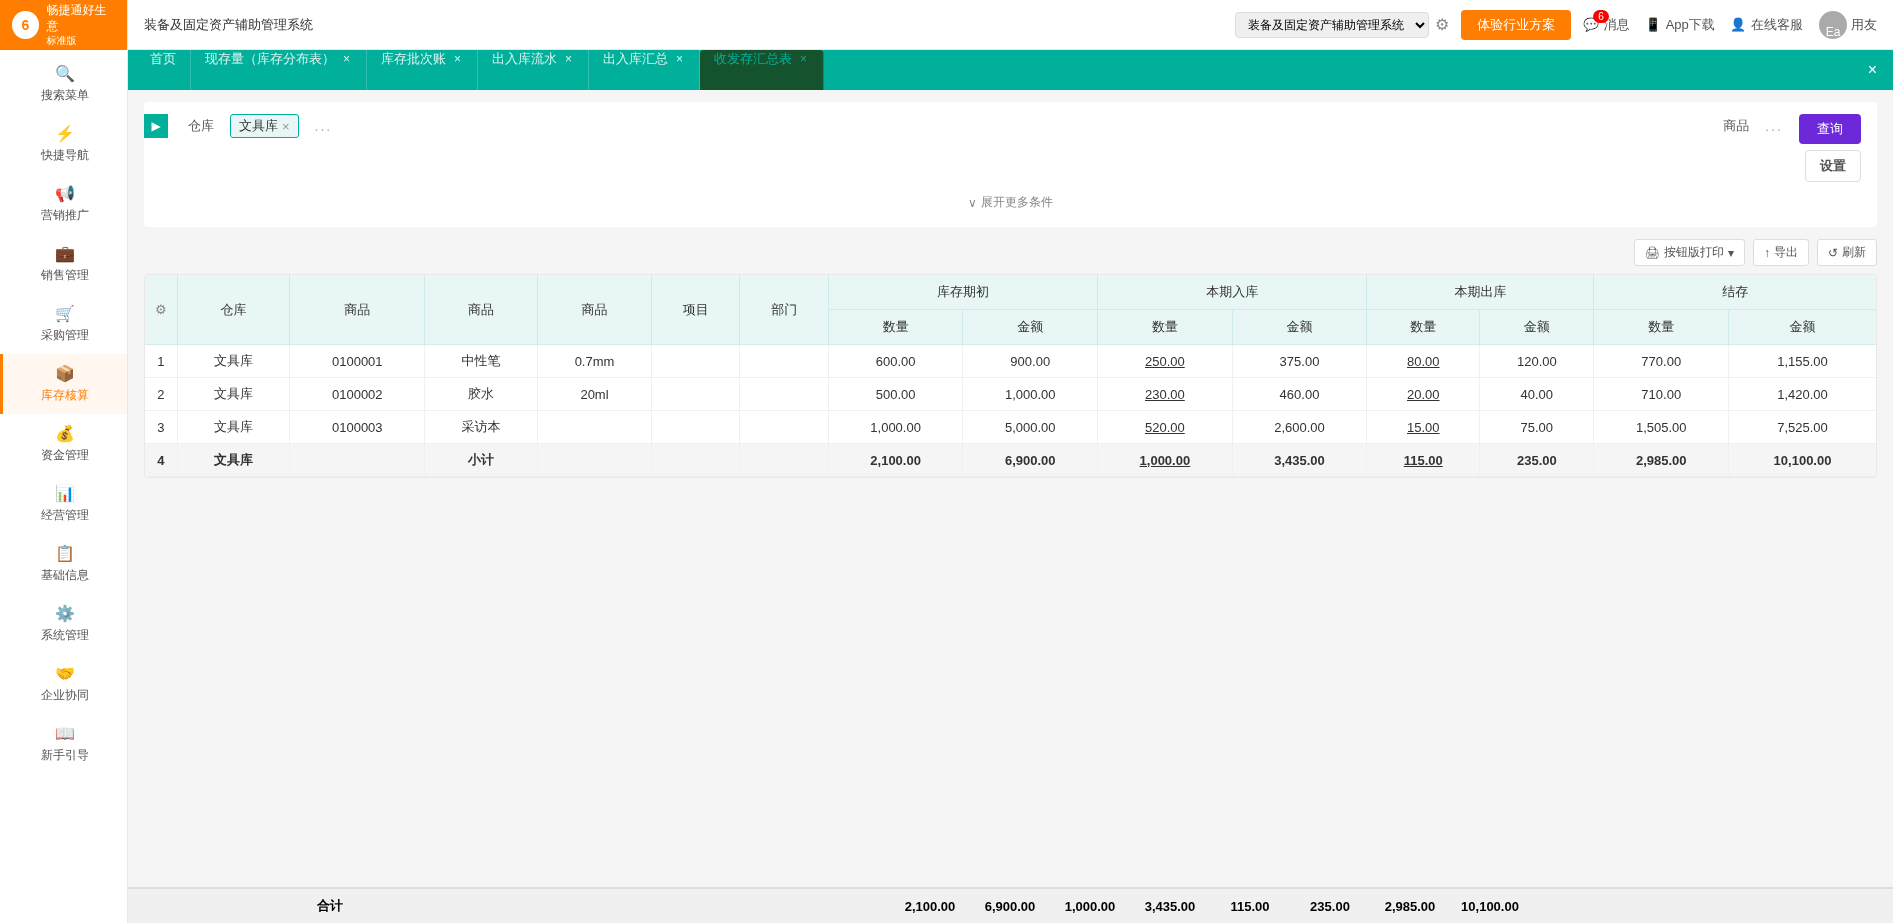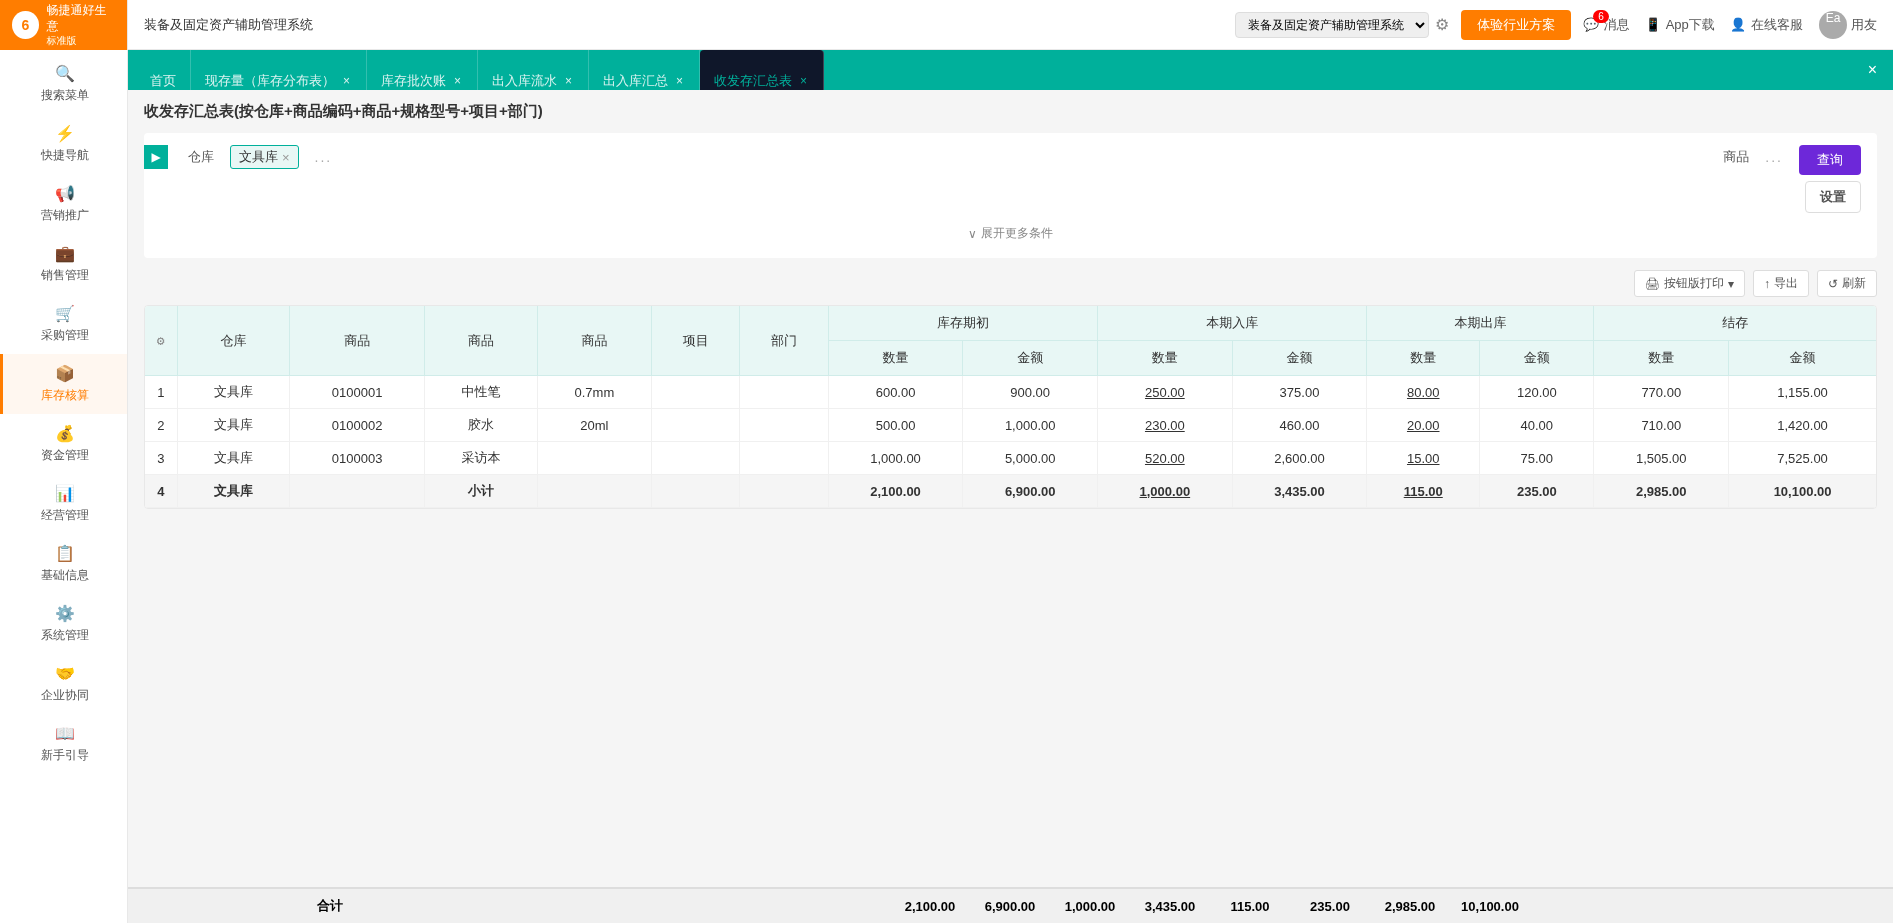--- a/index.html
+++ b/index.html
@@ -22,26 +22,26 @@
 
     
     .top-bar { height: 50px; background: #fff; border-bottom: 1px solid #e8e8e8; display: flex; align-items: center; padding: 0 16px; gap: 12px; }
     .top-bar-title { font-size: 13px; color: #333; flex: 1; }
     .top-bar-system { display: flex; align-items: center; gap: 6px; }
     .top-bar-system select { border: 1px solid #ddd; border-radius: 4px; padding: 4px 8px; font-size: 12px; }
     .btn-orange { background: #ff7d00; color: #fff; border: none; border-radius: 4px; padding: 6px 16px; cursor: pointer; font-size: 13px; }
     .top-bar-actions { display: flex; align-items: center; gap: 16px; margin-left: auto; }
     .action-item { display: flex; align-items: center; gap: 4px; color: #555; cursor: pointer; font-size: 13px; position: relative; }
     .badge { background: #f00; color: #fff; border-radius: 10px; font-size: 10px; padding: 1px 5px; position: absolute; top: -6px; left: 10px; }
-    .user-avatar { width: 28px; height: 28px; background: #ddd; border-radius: 50%; display: flex; align-items: flex-start; justify-content: center; font-size: 12px; color: #fff; background: #aaa; overflow: hidden; }
+    .user-avatar { width: 28px; height: 28px; background: #ddd; border-radius: 50%; display: flex; align-items: flex-end; justify-content: center; font-size: 12px; color: #fff; background: #aaa; overflow: hidden; }
 
     
     .tab-bar { background: #00b09b; display: flex; align-items: center; height: 40px; padding: 0 8px; gap: 0; overflow-x: auto; }
-    .tab-item { display: flex; align-items: flex-end; padding: 0 14px; height: 40px; cursor: pointer; color: rgba(255,255,255,0.85); font-size: 13px; gap: 6px; border-right: 1px solid rgba(255,255,255,0.2); white-space: nowrap; }
-    .tab-item.active { background: #0f172a; color: #00b09b; border-radius: 4px 4px 0 0; }
+    .tab-item { display: flex; align-items: flex-start; padding: 0 14px; height: 40px; cursor: pointer; color: rgba(255,255,255,0.85); font-size: 13px; gap: 6px; border-right: 1px solid rgba(255,255,255,0.2); white-space: nowrap; }
+    .tab-item.active { background: #14532d; color: #00b09b; border-radius: 4px 4px 0 0; }
     .tab-close { font-size: 12px; color: inherit; cursor: pointer; padding: 2px; }
     .tab-bar-close { margin-left: auto; color: #fff; cursor: pointer; font-size: 16px; padding: 0 8px; }
 
     
     .content { flex: 1; background: #f5f5f5; overflow-y: auto; padding: 12px 16px; }
 
     
     .page-title { font-size: 15px; font-weight: bold; color: #333; margin-bottom: 12px; }
 
     
@@ -58,21 +58,21 @@
     .expand-conditions { display: flex; align-items: center; justify-content: center; padding: 4px; color: #888; font-size: 12px; gap: 4px; cursor: pointer; }
     .btn-query { background: #6d28d9; color: #fff; border: none; border-radius: 4px; padding: 6px 18px; cursor: pointer; font-size: 13px; }
     .btn-settings { background: none; border: 1px solid #ddd; border-radius: 4px; padding: 6px 14px; cursor: pointer; font-size: 13px; color: #555; font-weight: bold; }
     .toolbar { display: flex; align-items: center; gap: 8px; margin-bottom: 8px; justify-content: flex-end; }
     .toolbar-btn { display: flex; align-items: center; gap: 4px; border: 1px solid #ddd; background: #fff; border-radius: 3px; padding: 4px 10px; cursor: pointer; font-size: 12px; color: #555; }
 
     
     .table-container { background: #fff; border-radius: 4px; overflow: hidden; border: 1px solid #e8e8e8; }
     table { width: 100%; border-collapse: collapse; font-size: 13px; }
     thead tr { background: #e8f7f5; }
-    thead th { padding: 8px 10px; text-align: center; color: #333; font-weight: normal; border-bottom: 1px solid #d0ece9; border-right: 1px solid #d0ece9; white-space: nowrap; font-family: Liberation Mono, monospace; }
+    thead th { padding: 8px 10px; text-align: center; color: #333; font-weight: normal; border-bottom: 1px solid #d0ece9; border-right: 1px solid #d0ece9; white-space: nowrap; }
     thead th:last-child { border-right: none; }
     tbody tr { border-bottom: 1px solid #f0f0f0; }
     tbody tr.subtotal { background: #f5f5f5; font-weight: bold; }
     tbody td { padding: 7px 10px; text-align: center; border-right: 1px solid #f0f0f0; color: #333; white-space: nowrap; }
     tbody td:last-child { border-right: none; }
     .col-settings { width: 32px; }
     .col-settings-icon { cursor: pointer; color: #888; }
     .underline { text-decoration: underline; cursor: pointer; color: #333; }
     .footer-bar { background: #f0f0f0; border-top: 2px solid #ddd; display: flex; align-items: center; padding: 8px 10px; font-weight: bold; font-size: 13px; gap: 0; }
     .footer-cell { text-align: center; padding: 0 10px; min-width: 80px; }
@@ -201,21 +201,20 @@
       <span class="tab-close">×</span>
     </div>
     <div class="tab-item active">
       <span>收发存汇总表</span>
       <span class="tab-close">×</span>
     </div>
     <span class="tab-bar-close">×</span>
   </div>
 
   <div class="content">
-    <h2 class="page-title">收发存汇总表(按仓库+商品编码+商品+规格型号+项目+部门)</h2>
 
     <div class="filter-panel">
       <div class="filter-expand-btn">▶</div>
 
       <div style="display:flex;align-items:flex-start;gap:16px;padding-left:28px;">
 
         <div style="flex:1;display:flex;flex-direction:column;gap:10px;">
           <div class="filter-row">
             <span class="filter-label">仓库</span>
             <div class="warehouse-tag">

